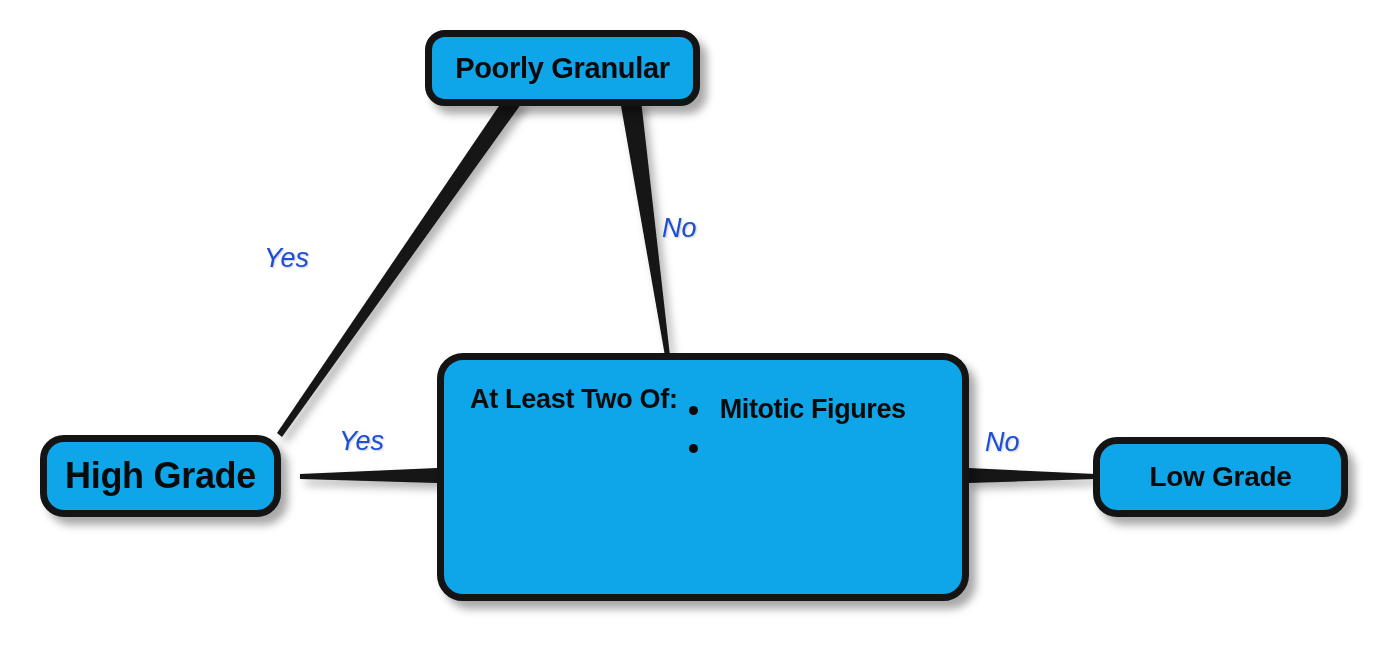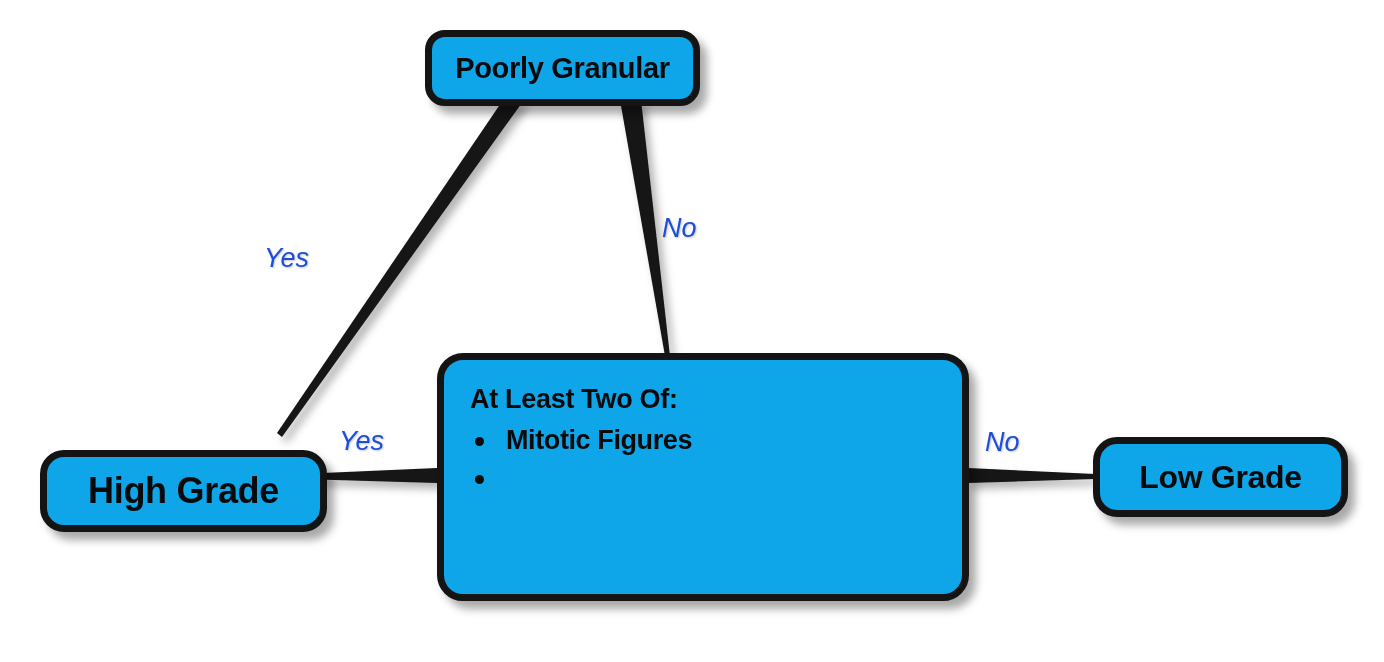--- a/index.html
+++ b/index.html
@@ -51,59 +51,58 @@
     height: 76px;
     border-radius: 20px;
     justify-content: center;
   }
   #node-poorly-granular .node-label { font-size: 29px; }
 
   
   #node-high-grade {
     left: 40px;
     top: 435px;
-    width: 287px;
+    width: 241px;
     height: 82px;
     border-radius: 24px;
-    margin-top: 15px;
   }
   #node-high-grade .node-label { font-size: 36px; }
 
   
   #node-low-grade {
     left: 1093px;
     top: 437px;
     width: 255px;
     height: 80px;
     border-radius: 24px;
   }
-  #node-low-grade .node-label { font-size: 32px; }
+  #node-low-grade .node-label { font-size: 28px; }
 
   
   #node-criteria {
     left: 437px;
     top: 353px;
     width: 532px;
     height: 248px;
     border-radius: 26px;
     align-items: flex-start;
     padding: 24px 26px 20px 26px;
-    flex-direction: column;
+    flex-direction: row;
   }
   #criteria-title {
     font-size: 27px;
     font-weight: bold;
     color: #0a0a0a;
     letter-spacing: -0.3px;
     margin: 0 0 6px 0;
     white-space: nowrap;
   }
   #criteria-list {
     list-style: none;
-    margin: 0;
+    margin: 6px;
     padding: 0;
   }
   #criteria-list li {
     position: relative;
     font-size: 27px;
     font-weight: bold;
     color: #0a0a0a;
     letter-spacing: -0.4px;
     line-height: 38px;
     padding-left: 36px;

